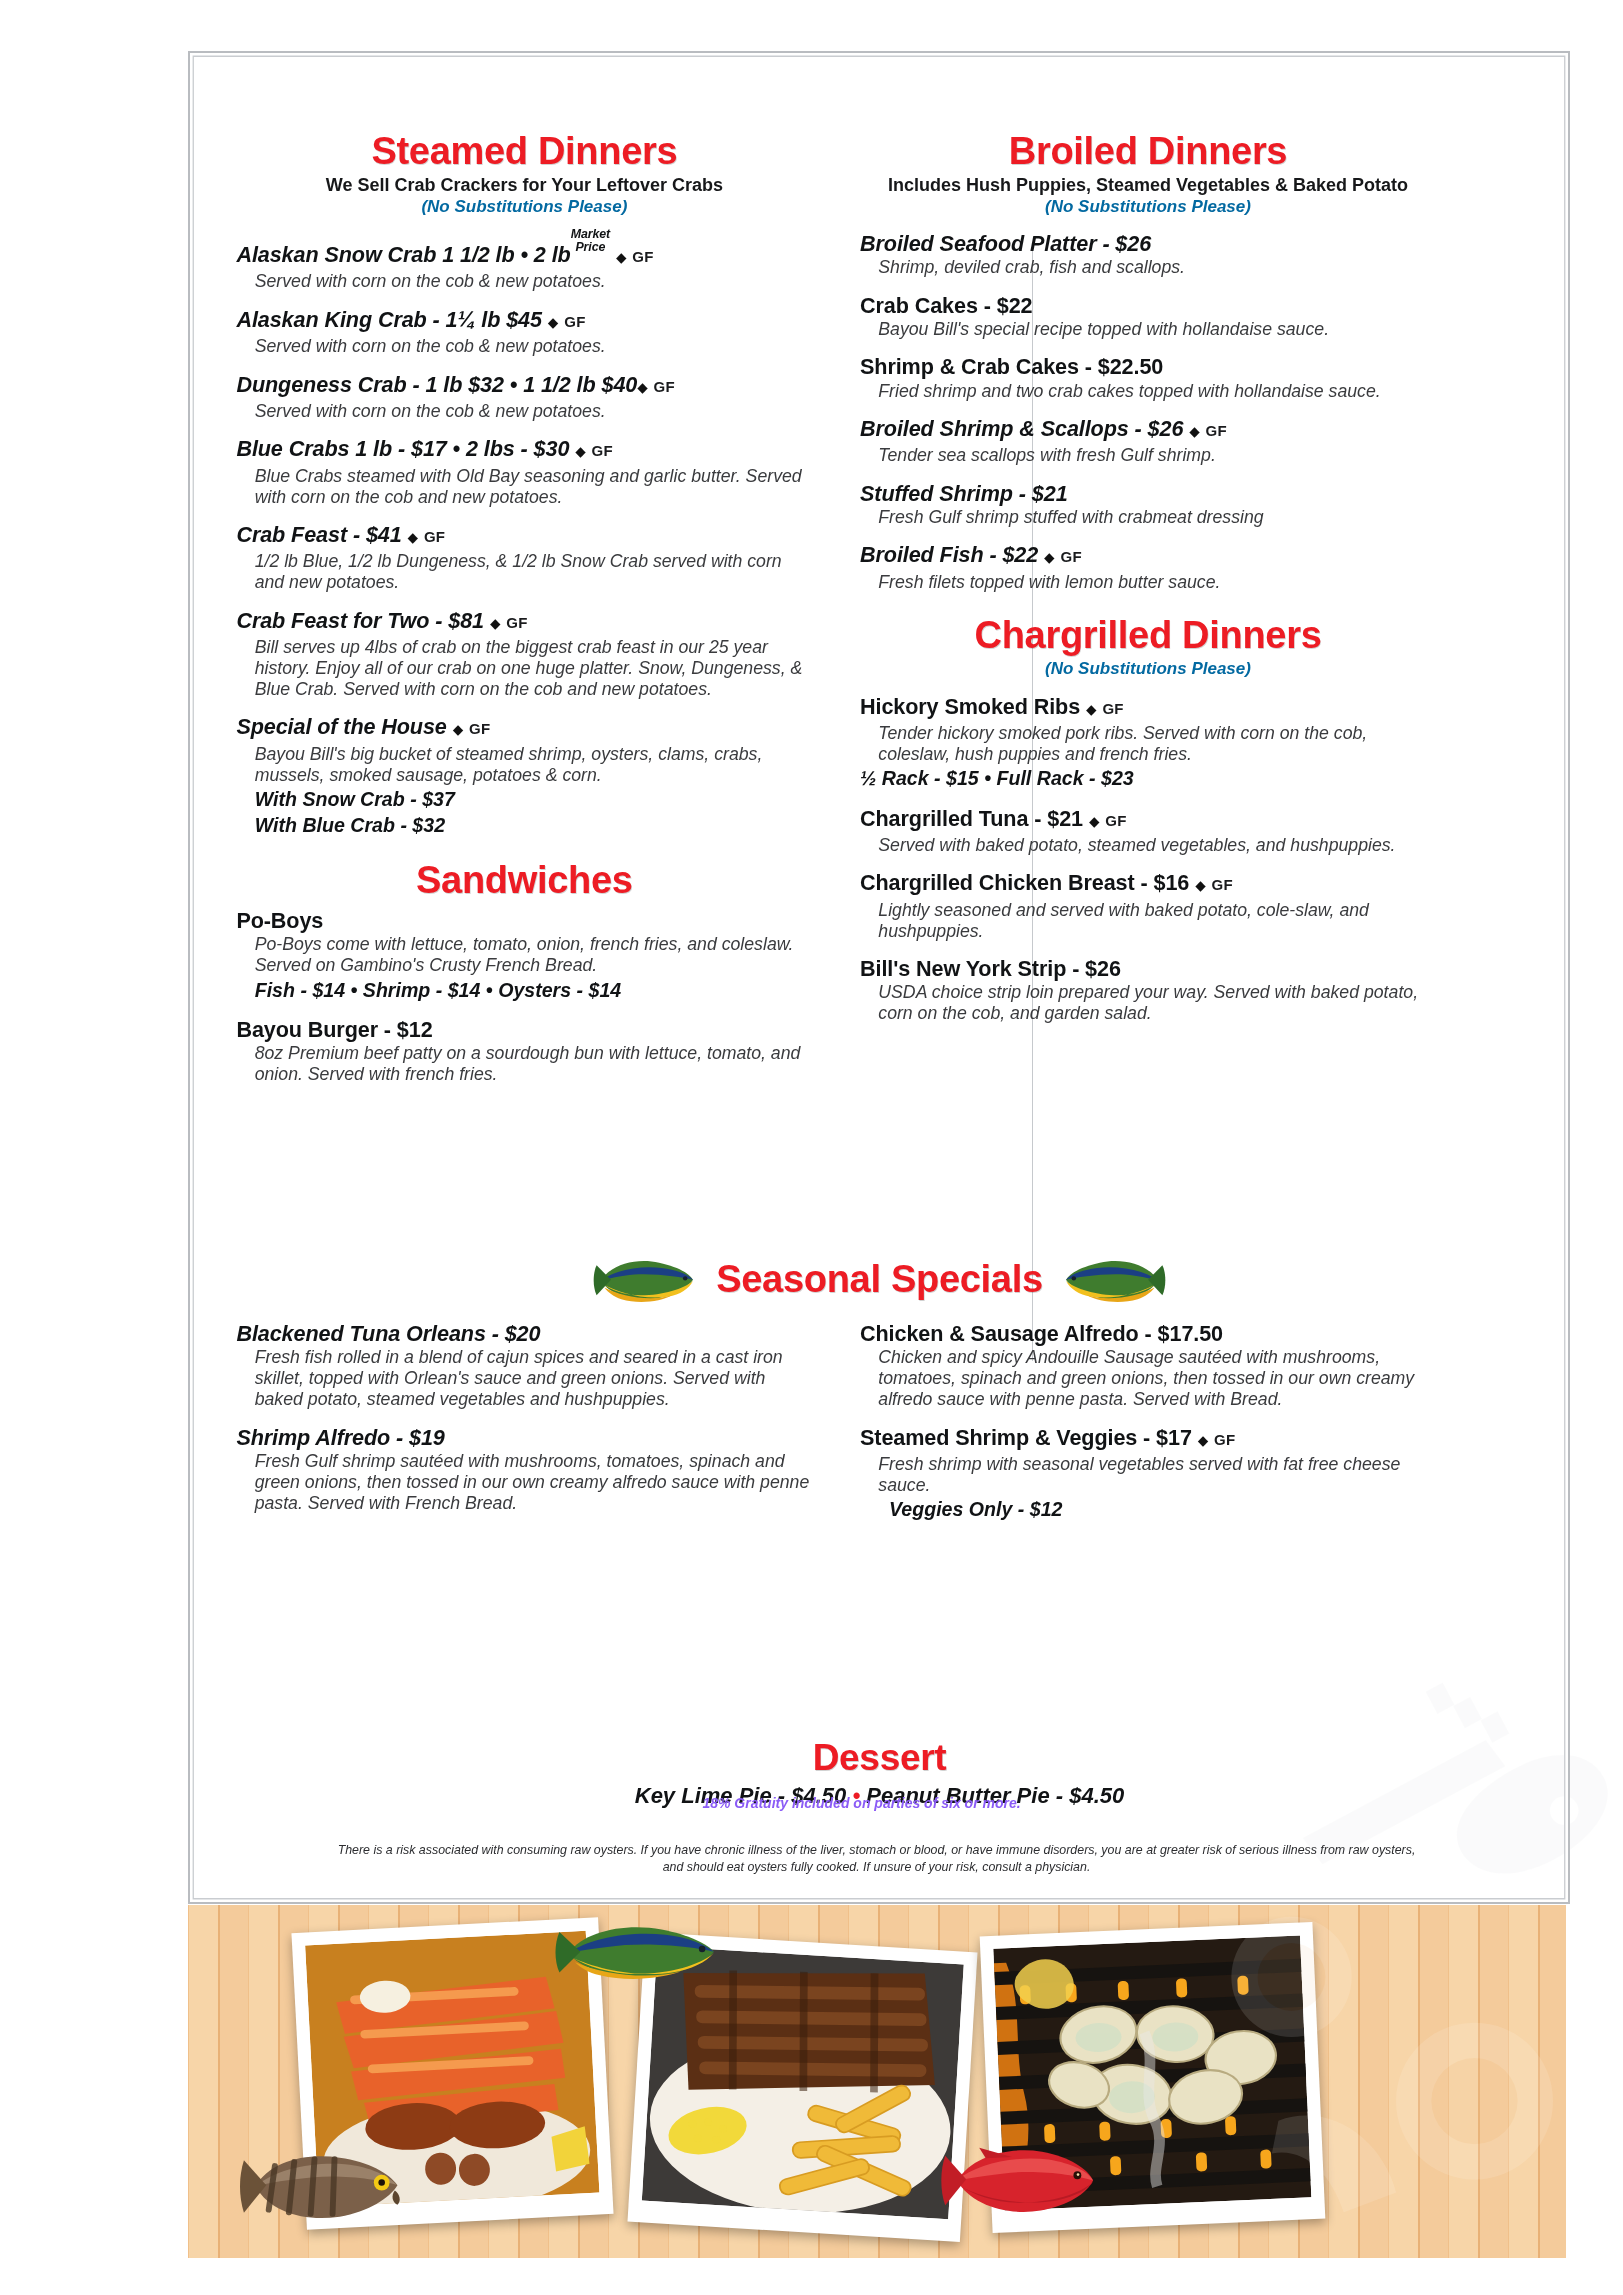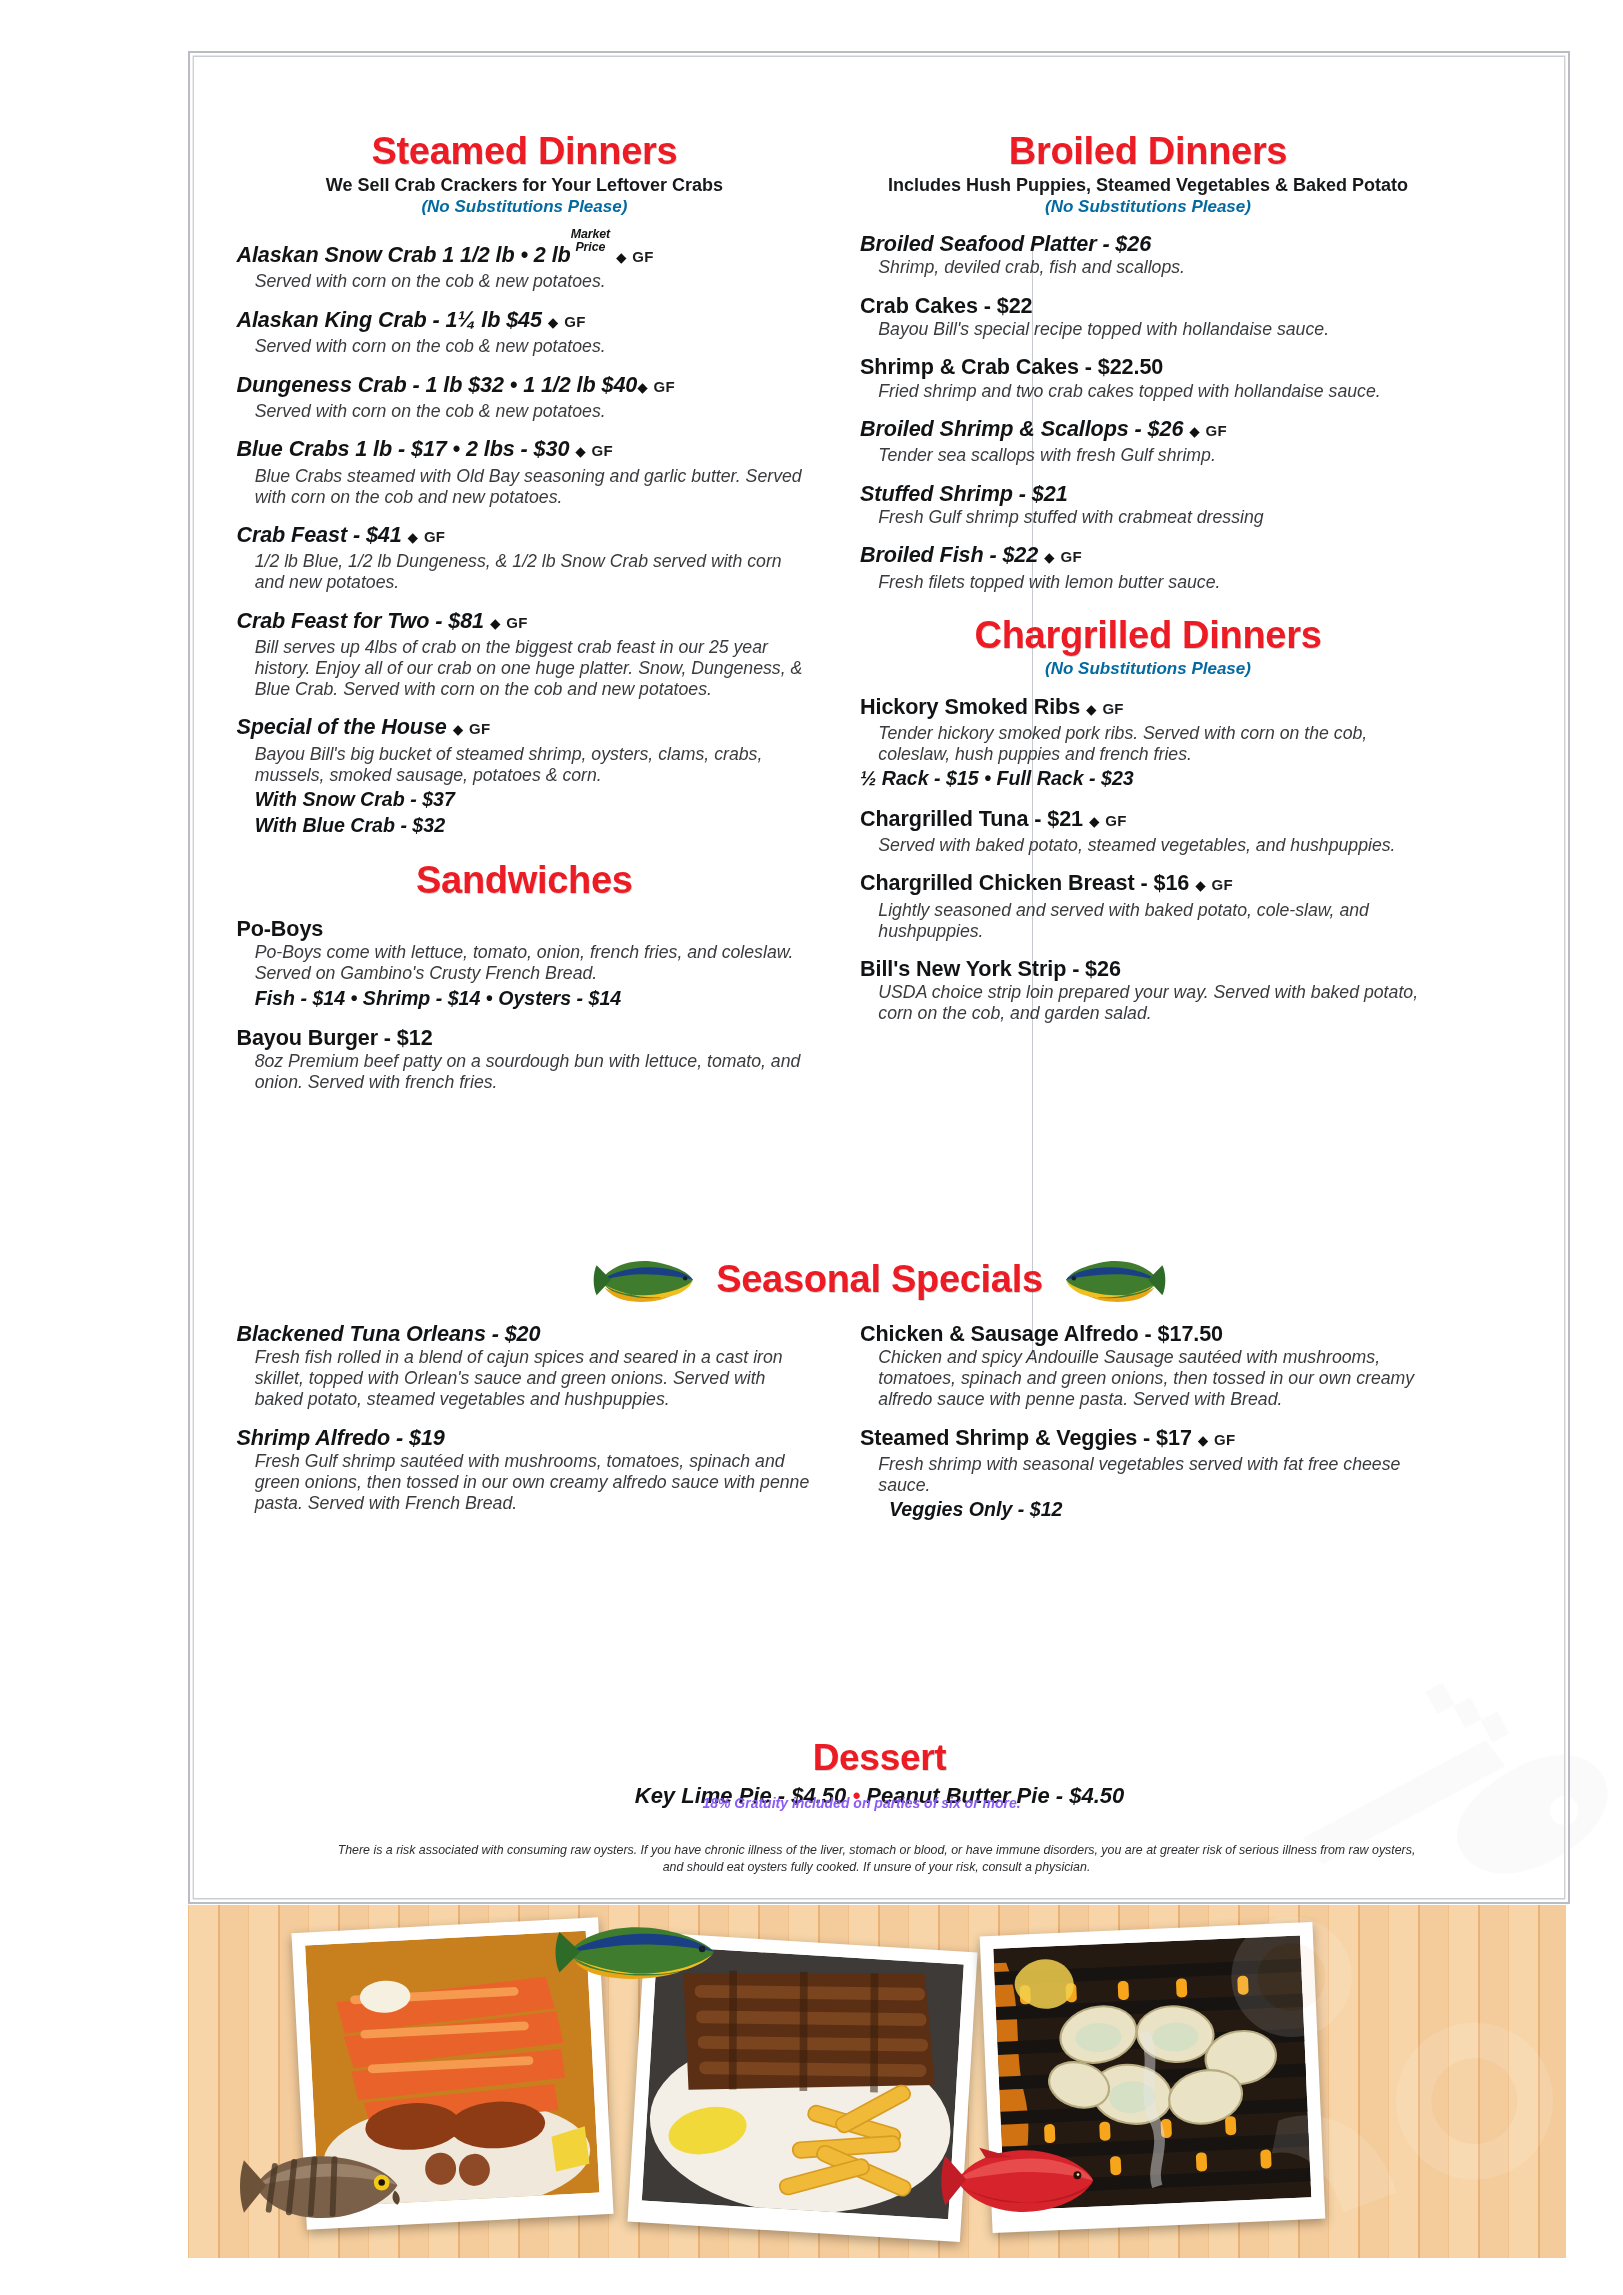--- a/index.html
+++ b/index.html
@@ -196,21 +196,21 @@
           <p class="item-name"><span>Special of the House</span> <span class="dia">◆</span> <span class="gf">GF</span></p>
           <p class="item-desc">Bayou Bill's big bucket of steamed shrimp, oysters, clams, crabs, mussels, smoked sausage, potatoes &amp; corn.</p>
           <p class="item-prices">With Snow Crab - $37</p>
           <p class="item-prices">With Blue Crab - $32</p>
         </div>
       </div>
 
       <div style="margin-top:22px;">
         <h2 class="sect-title">Sandwiches</h2>
 
-        <div class="item" style="margin-top:15px;">
+        <div class="item" style="margin-top:7px;">
           <p class="item-name upright">Po-Boys</p>
           <p class="item-desc">Po-Boys come with lettuce, tomato, onion, french fries, and coleslaw. Served on Gambino's Crusty French Bread.</p>
           <p class="item-prices">Fish - $14  •  Shrimp - $14  •  Oysters - $14</p>
         </div>
 
         <div class="item">
           <p class="item-name upright">Bayou Burger - $12</p>
           <p class="item-desc">8oz Premium beef patty on a sourdough bun with lettuce, tomato, and onion. Served with french fries.</p>
         </div>
       </div>

